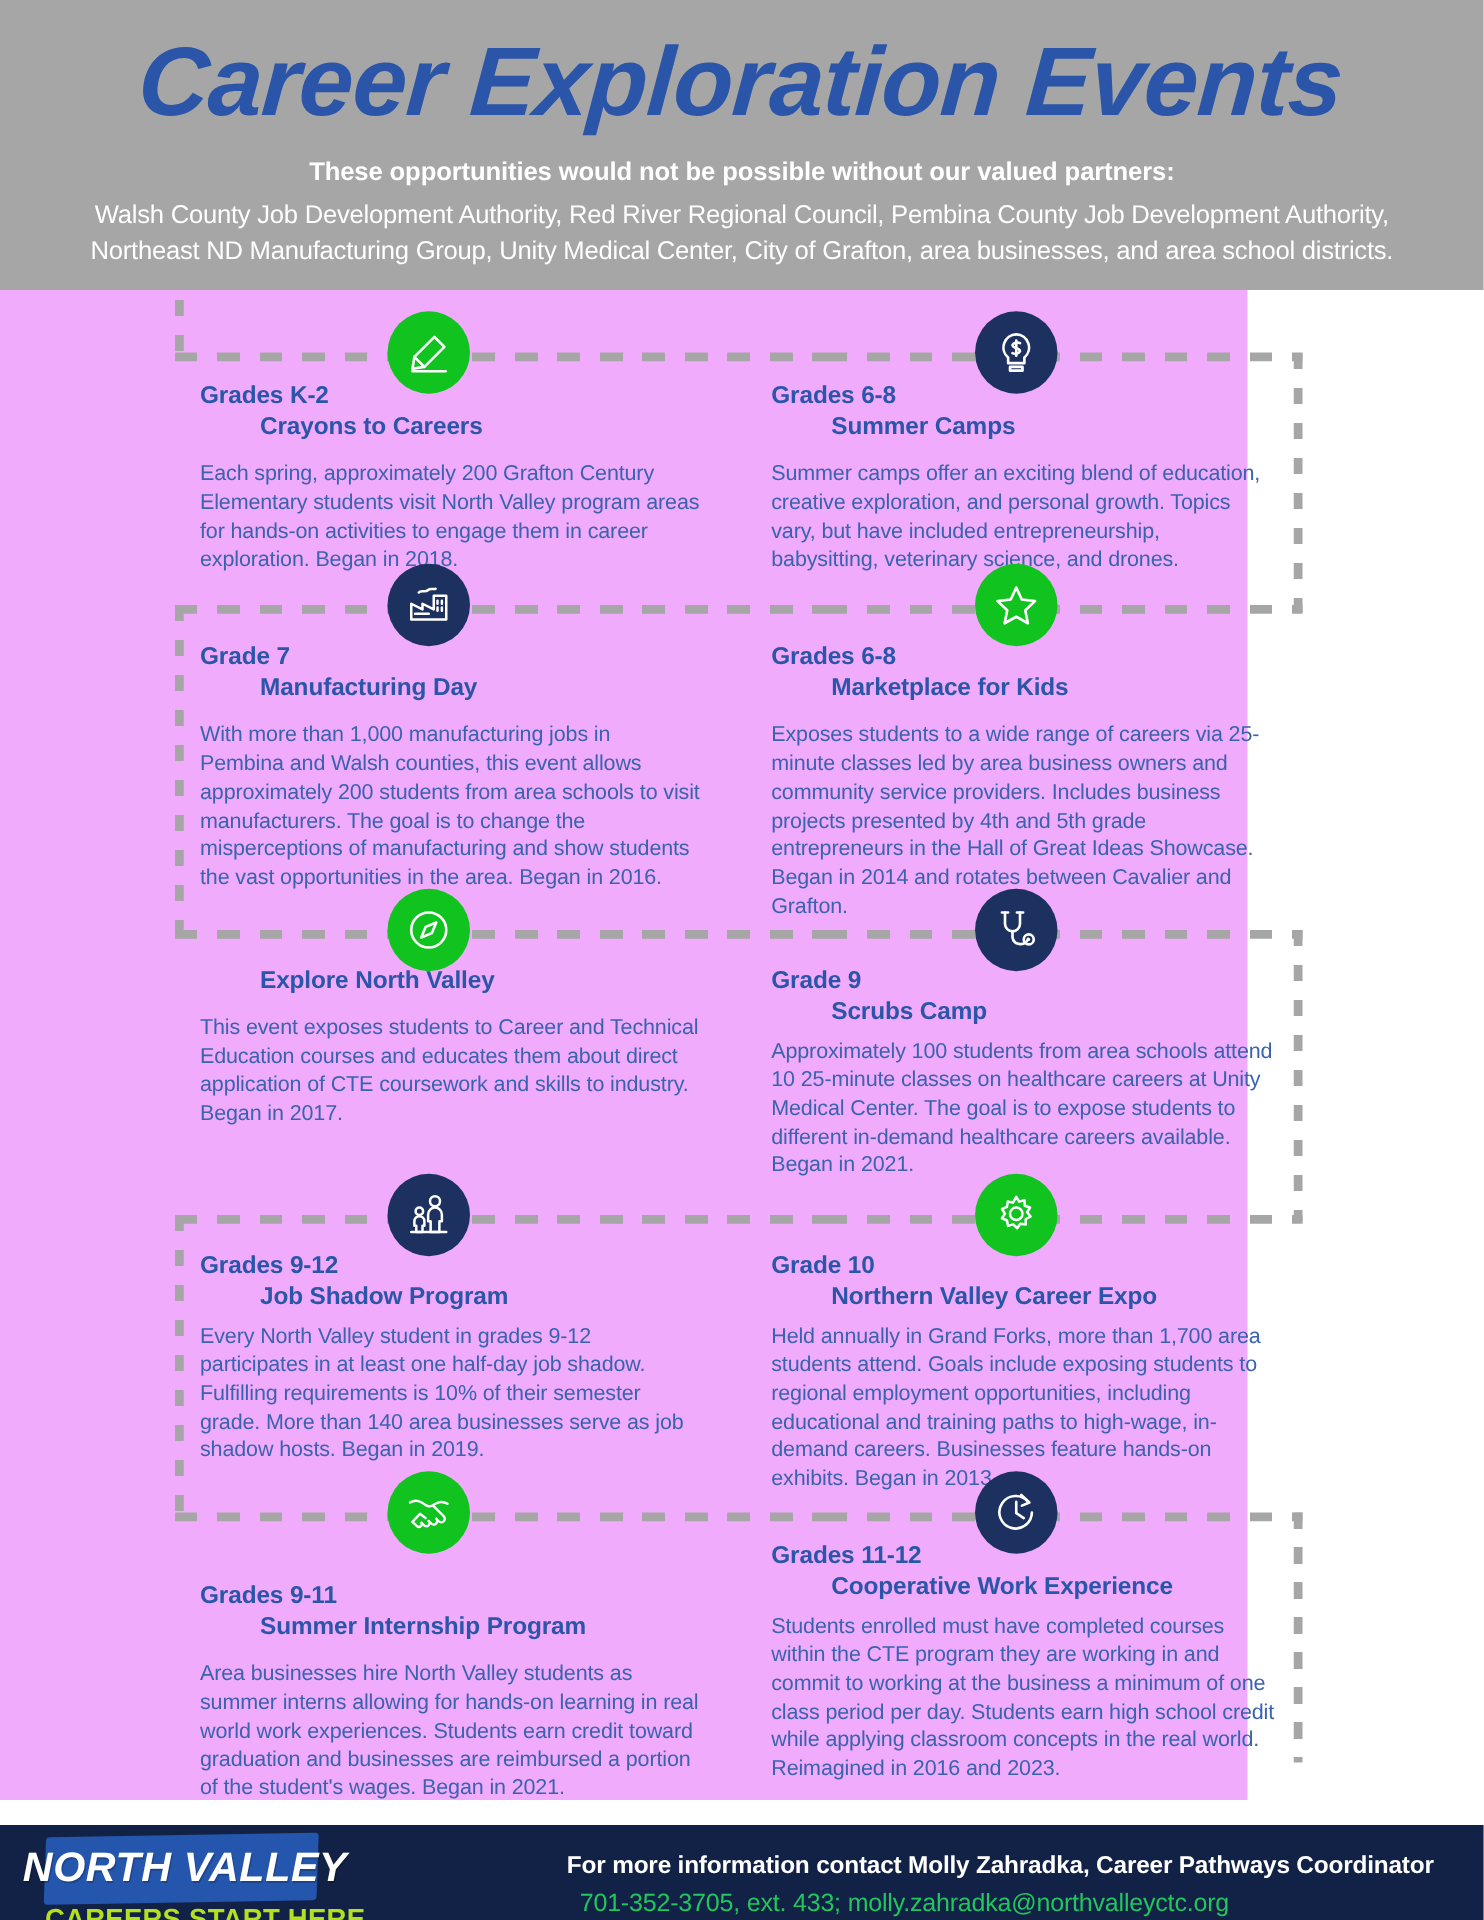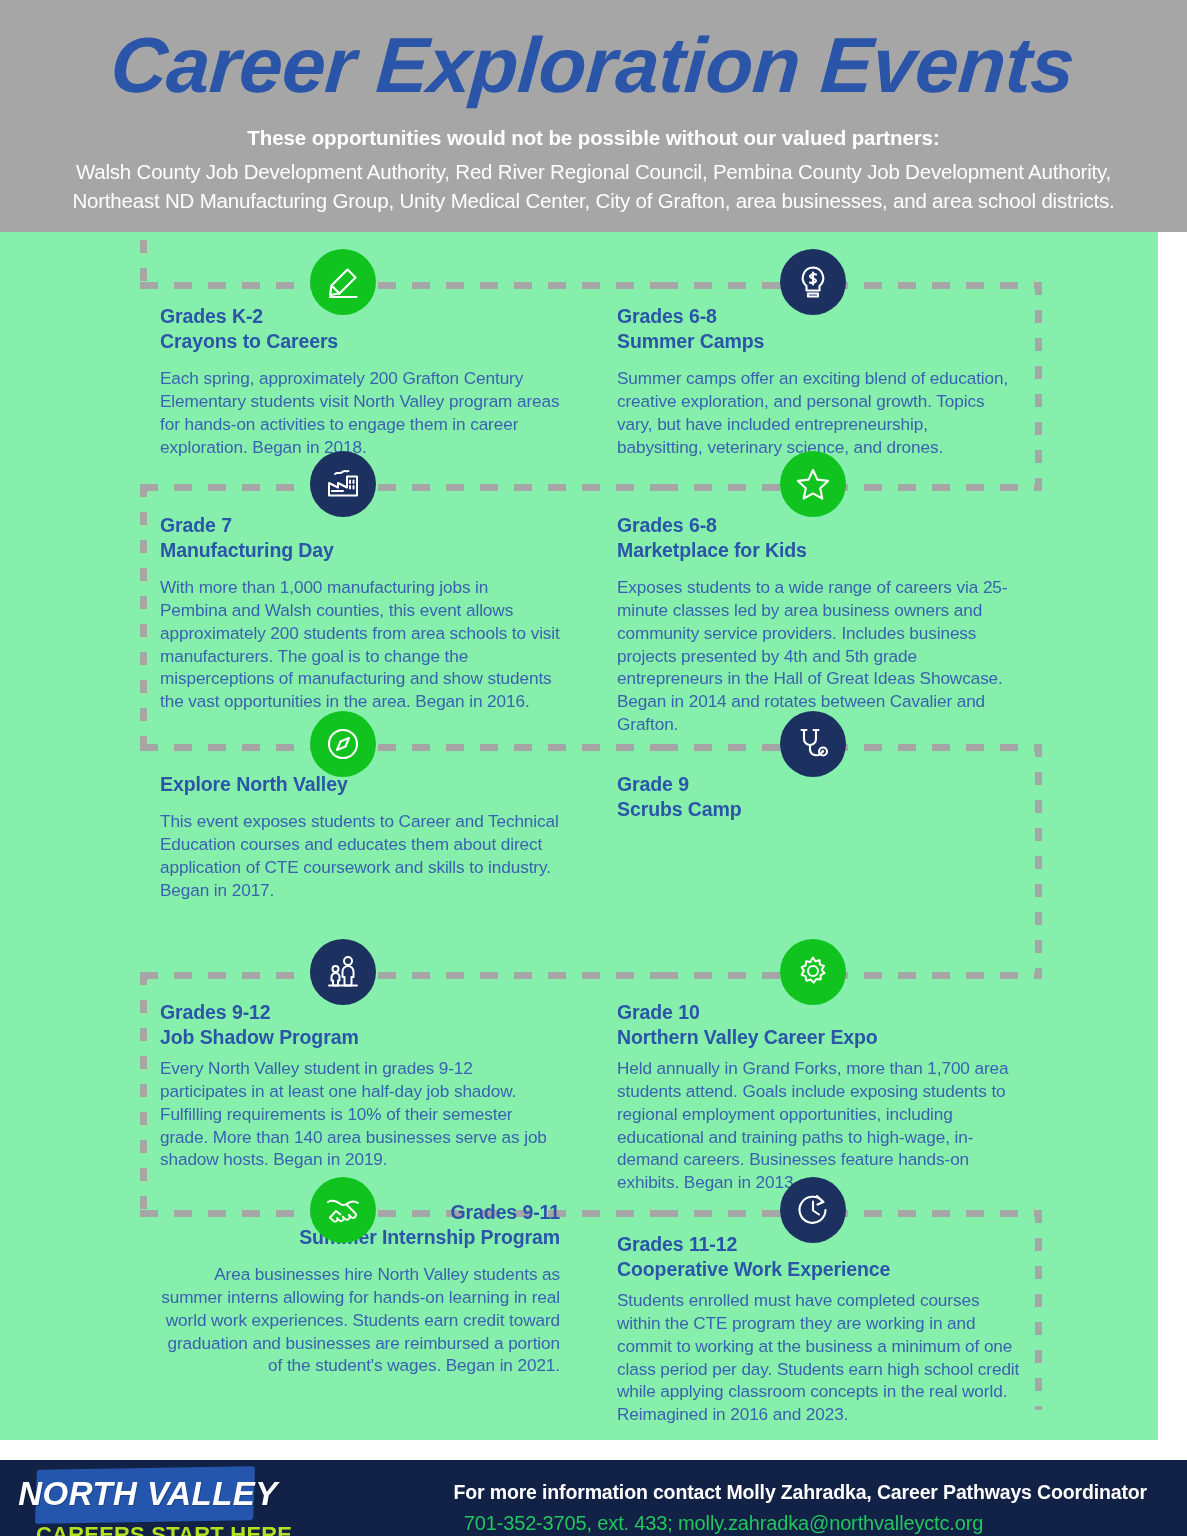--- a/index.html
+++ b/index.html
@@ -40,22 +40,22 @@
     margin-top: 7px;
     font-size: 20.5px;
     font-weight: 400;
     color:#ffffff;
     line-height: 1.42;
     letter-spacing: -0.2px;
   }
 
   
   .body-area {
-    position:absolute; left:0; top:232px; width:1158px; height:1208px;
-    background:#86efac;
+    position:absolute; left:0; top:232px; width:998px; height:1208px;
+    background:#f0abfc;
   }
 
   
   .rail {
     position:absolute;
     height:7px;
     background-image: repeating-linear-gradient(to right,
         #a6a6a6 0px, #a6a6a6 18px, rgba(0,0,0,0) 18px, rgba(0,0,0,0) 34px);
   }
   
@@ -68,20 +68,21 @@
 
   
   .card { position:absolute; }
   .card .grades {
     font-size:19.5px; font-weight:700; color:#2a55a8; line-height:1.28;
     letter-spacing:-0.1px;
   }
   .card .name {
     font-size:19.5px; font-weight:700; color:#2a55a8; line-height:1.28;
     letter-spacing:-0.1px;
+    margin-left:48px;
   }
   .card .desc {
     margin-top:13px;
     font-size:17.2px; font-weight:400; color:#3a62b0; line-height:1.33;
     letter-spacing:-0.1px;
   }
 
   
   .badge {
     position:absolute;
@@ -296,35 +297,36 @@
     </div>
 
     <div class="card" style="left:160px; top:540px; width:400px;">
       <div class="name">Explore North Valley</div>
       <div class="desc">This event exposes students to Career and Technical Education courses and educates them about direct application of CTE coursework and skills to industry. Began in 2017.</div>
     </div>
 
     <div class="card" style="left:617px; top:540px; width:404px;">
       <div class="grades">Grade 9</div>
       <div class="name">Scrubs Camp</div>
+      <div class="desc" style="margin-top:7px;">Approximately 100 students from area schools attend 10 25-minute classes on healthcare careers at Unity Medical Center. The goal is to expose students to different in-demand healthcare careers available. Began in 2021.</div>
     </div>
 
     <div class="card" style="left:160px; top:768px; width:400px;">
       <div class="grades">Grades 9-12</div>
       <div class="name">Job Shadow Program</div>
       <div class="desc" style="margin-top:7px;">Every North Valley student in grades 9-12 participates in at least one half-day job shadow. Fulfilling requirements is 10% of their semester grade. More than 140 area businesses serve as job shadow hosts. Began in 2019.</div>
     </div>
 
     <div class="card" style="left:617px; top:768px; width:404px;">
       <div class="grades">Grade 10</div>
       <div class="name">Northern Valley Career Expo</div>
       <div class="desc" style="margin-top:7px;">Held annually in Grand Forks, more than 1,700 area students attend. Goals include exposing students to regional employment opportunities, including educational and training paths to high-wage, in-demand careers. Businesses feature hands-on exhibits. Began in 2013.</div>
     </div>
 
-    <div class="card" style="left:160px; top:968px; width:400px;text-align:right;">
+    <div class="card" style="left:160px; top:1032px; width:400px;">
       <div class="grades">Grades 9-11</div>
       <div class="name">Summer Internship Program</div>
       <div class="desc">Area businesses hire North Valley students as summer interns allowing for hands-on learning in real world work experiences. Students earn credit toward graduation and businesses are reimbursed a portion of the student's wages. Began in 2021.</div>
     </div>
 
     <div class="card" style="left:617px; top:1000px; width:404px;">
       <div class="grades">Grades 11-12</div>
       <div class="name">Cooperative Work Experience</div>
       <div class="desc" style="margin-top:7px;">Students enrolled must have completed courses within the CTE program they are working in and commit to working at the business a minimum of one class period per day. Students earn high school credit while applying classroom concepts in the real world. Reimagined in 2016 and 2023.</div>
     </div>

